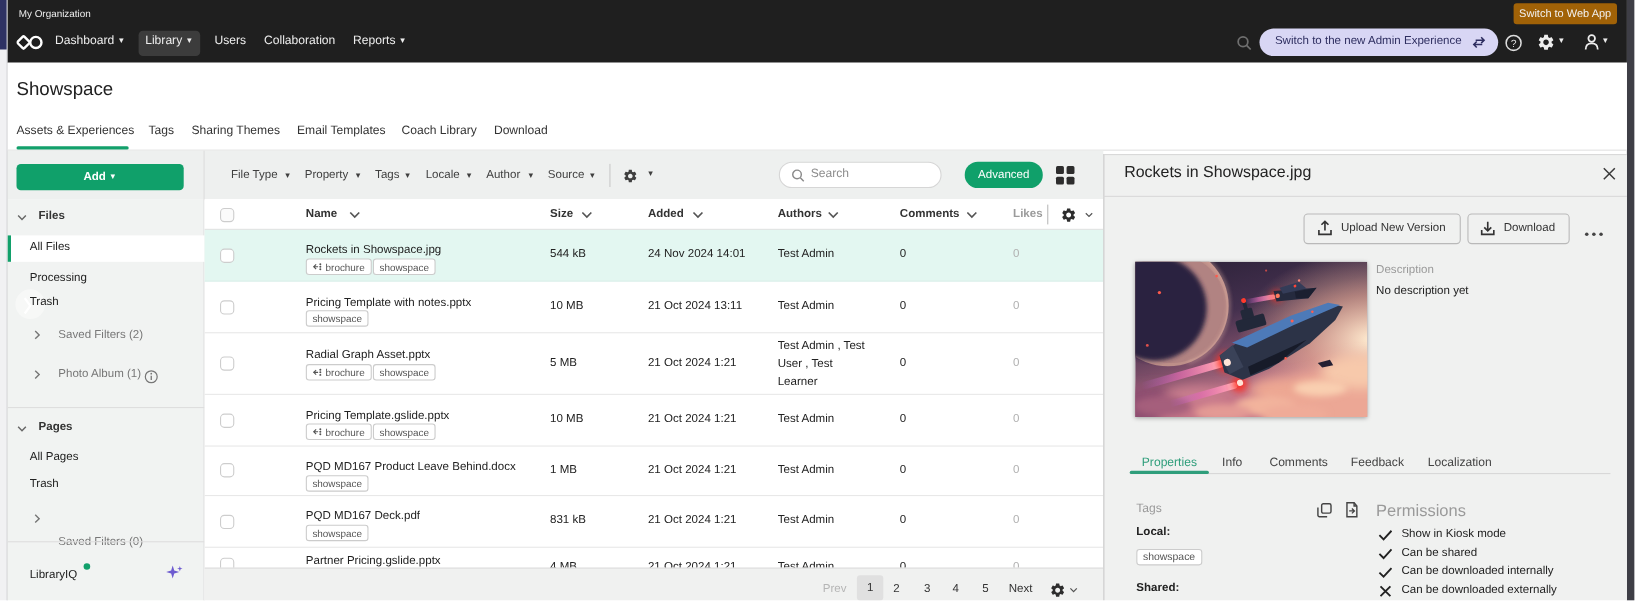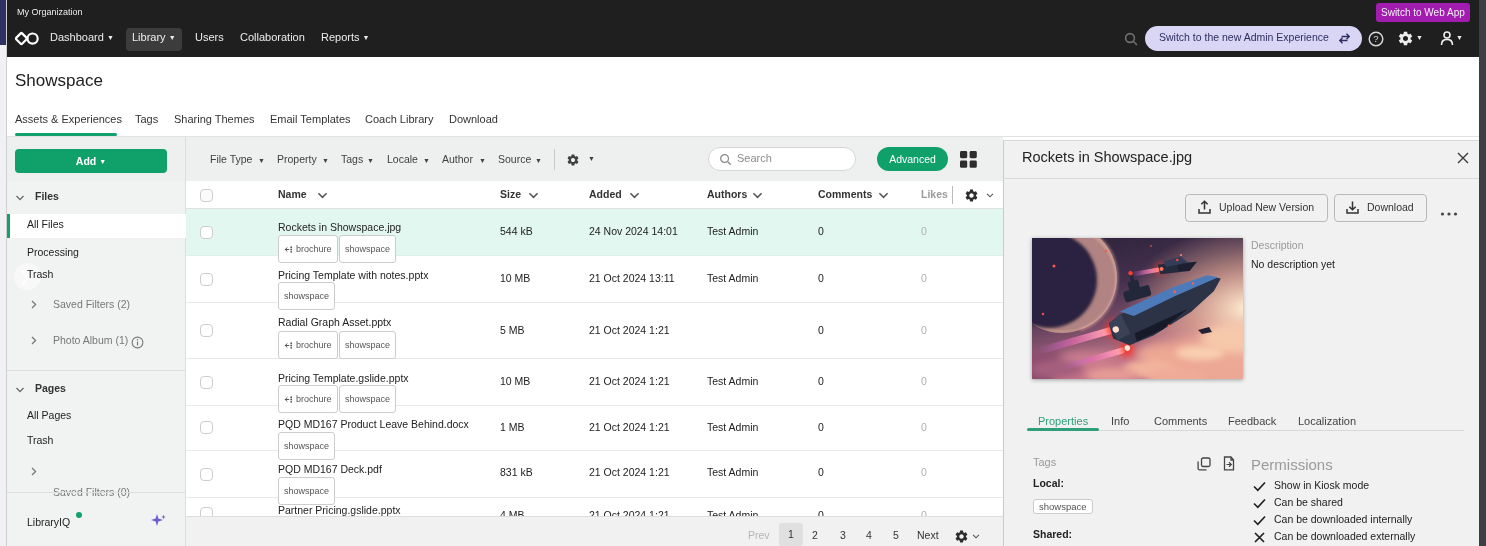--- a/index.html
+++ b/index.html
@@ -1,20 +1,20 @@
 <!DOCTYPE html>
 <html><head>
 <meta charset="utf-8">
 <style>
   * { margin:0; padding:0; box-sizing:border-box; }
   html,body { width:1486px; height:546px; overflow:hidden; }
   body { font-family:"Liberation Sans", sans-serif; background:#fff; }
   #root { position:relative; width:1486px; height:546px; overflow:hidden;padding-left:18px; }
   .abs { position:absolute; }
-  .chip { display:inline-flex; align-items:center; height:28px; padding:0 5px; background:#fff; border:1px solid #ccc; border-radius:3px; color:#555; font-size:9px; white-space:nowrap; }
+  .chip { display:inline-flex; align-items:center; height:15px; padding:0 5px; background:#fff; border:1px solid #ccc; border-radius:3px; color:#555; font-size:9px; white-space:nowrap; }
 </style>
 </head>
 <body>
 <div id="root">
 
   <div class="abs" style="left:0;top:0;width:7px;height:546px;background:#f1f1f3;border-right:1px solid #cfcfd2;"></div>
   <div class="abs" style="left:0;top:0;width:6px;height:45px;background:#2e3263;"></div>
 
   <div class="abs" style="left:1479px;top:0;width:7px;height:546px;background:#3e3e46;"></div>
 
@@ -50,21 +50,21 @@
   <svg class="abs" style="left:1397px;top:30px;" width="17" height="17" viewBox="0 0 24 24">
     <path fill="#ededed" d="M19.14 12.94c.04-.3.06-.61.06-.94 0-.32-.02-.64-.07-.94l2.03-1.58c.18-.14.23-.41.12-.61l-1.92-3.32c-.12-.22-.37-.29-.59-.22l-2.39.96c-.5-.38-1.03-.7-1.62-.94L14.4 2.81c-.04-.24-.24-.41-.48-.41h-3.84c-.24 0-.43.17-.47.41L9.25 5.35c-.59.24-1.13.57-1.62.94L5.24 5.33c-.22-.08-.47 0-.59.22L2.74 8.87c-.12.21-.08.47.12.61l2.03 1.58c-.05.3-.09.63-.09.94s.02.64.07.94l-2.03 1.58c-.18.14-.23.41-.12.61l1.92 3.32c.12.22.37.29.59.22l2.39-.96c.5.38 1.03.7 1.62.94l.36 2.54c.05.24.24.41.48.41h3.84c.24 0 .44-.17.47-.41l.36-2.54c.59-.24 1.13-.56 1.62-.94l2.39.96c.22.08.47 0 .59-.22l1.92-3.32c.12-.22.07-.47-.12-.61l-2.01-1.58zM12 15.6c-1.98 0-3.6-1.62-3.6-3.6s1.62-3.6 3.6-3.6 3.6 1.62 3.6 3.6-1.62 3.6-3.6 3.6z"></path>
   </svg>
   <div class="abs" style="left:1416px;top:34px;color:#ededed;font-size:7px;">▼</div>
   <svg class="abs" style="left:1438px;top:29px;" width="18" height="18" viewBox="0 0 18 18">
     <circle cx="9" cy="6" r="3" fill="none" stroke="#ededed" stroke-width="1.6"></circle>
     <path d="M3.5 16 C3.5 11.8 6 10.4 9 10.4 C12 10.4 14.5 11.8 14.5 16" fill="none" stroke="#ededed" stroke-width="1.6"></path>
   </svg>
   <div class="abs" style="left:1456px;top:34px;color:#ededed;font-size:7px;">▼</div>
 
-  <div class="abs" style="left:1376px;top:3px;height:19px;padding:0 5px;background:#a21caf;border-radius:3px;color:#f2f2f2;font-size:10px;line-height:19px;text-align:center;white-space:nowrap;">Switch to Web App</div>
+  <div class="abs" style="left:1376px;top:3px;height:19px;padding:0 5px;background:#a16207;border-radius:3px;color:#f2f2f2;font-size:10px;line-height:19px;text-align:center;white-space:nowrap;">Switch to Web App</div>
 
   <div class="abs" style="left:7px;top:57px;width:1472px;height:80px;background:#fff;"></div>
   <div class="abs" style="left:15px;top:71px;color:#212121;font-size:17px;">Showspace</div>
   <div class="abs" style="left:7px;top:136px;width:1472px;height:1px;background:#e2e2e2;"></div>
   <div class="abs" style="left:15px;top:113px;color:#333;font-size:11px;">Assets &amp; Experiences</div>
   <div class="abs" style="left:15px;top:133px;width:102px;height:3px;background:#12a06b;border-radius:2px;"></div>
   <div class="abs" style="left:135px;top:113px;color:#333;font-size:11px;">Tags</div>
   <div class="abs" style="left:174px;top:113px;color:#333;font-size:11px;">Sharing Themes</div>
   <div class="abs" style="left:270px;top:113px;color:#333;font-size:11px;">Email Templates</div>
   <div class="abs" style="left:365px;top:113px;color:#333;font-size:11px;">Coach Library</div>
@@ -216,20 +216,21 @@
   <div class="abs" style="left:278px;top:316px;color:#222;font-size:10.5px;">Radial Graph Asset.pptx</div>
   <div class="abs chip" style="left:278px;top:331px;"><svg width="9" height="9" viewBox="0 0 9 9" style="margin-right:3px;">
         <path d="M0.8 4.5 H5.2 M3.4 2.4 L1.2 4.5 L3.4 6.6" fill="none" stroke="#555" stroke-width="1"></path>
         <circle cx="7.2" cy="2.2" r="0.9" fill="#555"></circle>
         <circle cx="7.2" cy="4.5" r="0.9" fill="#555"></circle>
         <circle cx="7.2" cy="6.8" r="0.9" fill="#555"></circle>
       </svg>brochure</div>
   <div class="abs chip" style="left:339px;top:331px;">showspace</div>
   <div class="abs" style="left:500px;top:324px;color:#222;font-size:10.5px;">5 MB</div>
   <div class="abs" style="left:589px;top:324px;color:#222;font-size:10.5px;">21 Oct 2024 1:21</div>
+  <div class="abs" style="left:707px;top:306px;color:#222;font-size:10.5px;line-height:16.5px;">Test Admin , Test<br>User , Test<br>Learner</div>
   <div class="abs" style="left:818px;top:324px;color:#222;font-size:10.5px;">0</div>
   <div class="abs" style="left:921px;top:324px;color:#b0b0b0;font-size:10.5px;">0</div>
 
   <div class="abs" style="left:186px;top:359px;width:817px;height:47px;border-bottom:1px solid #e8e8e8;"></div>
   <div class="abs" style="left:200px;top:376px;width:13px;height:13px;background:#fff;border:1px solid #cdcdcd;border-radius:4px;"></div>
   <div class="abs" style="left:278px;top:372px;color:#222;font-size:10.5px;">Pricing Template.gslide.pptx</div>
   <div class="abs chip" style="left:278px;top:385px;"><svg width="9" height="9" viewBox="0 0 9 9" style="margin-right:3px;">
         <path d="M0.8 4.5 H5.2 M3.4 2.4 L1.2 4.5 L3.4 6.6" fill="none" stroke="#555" stroke-width="1"></path>
         <circle cx="7.2" cy="2.2" r="0.9" fill="#555"></circle>
         <circle cx="7.2" cy="4.5" r="0.9" fill="#555"></circle>

